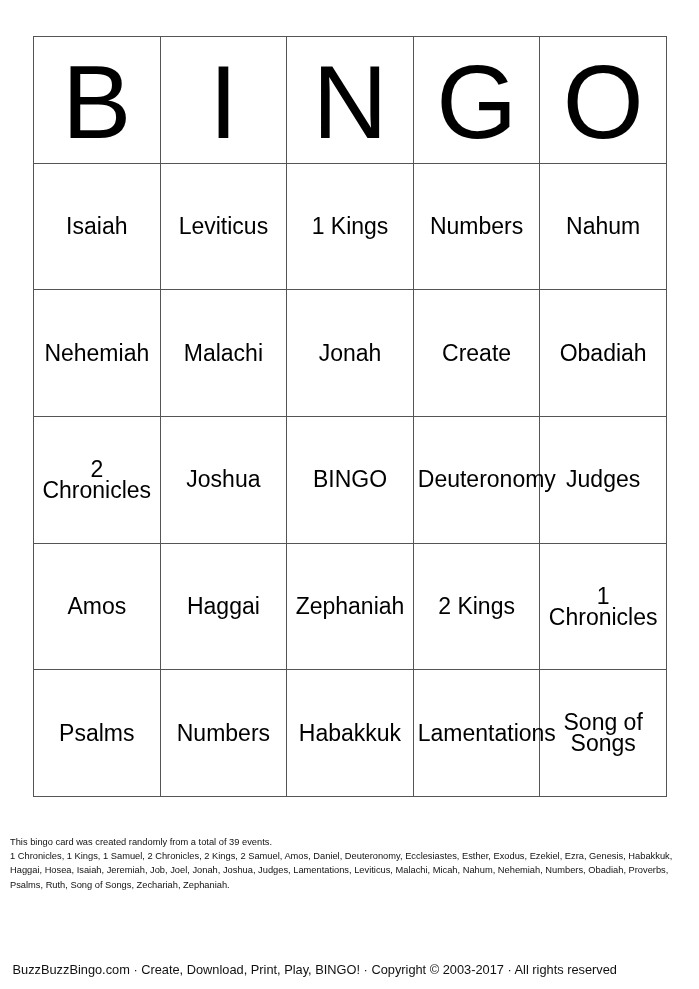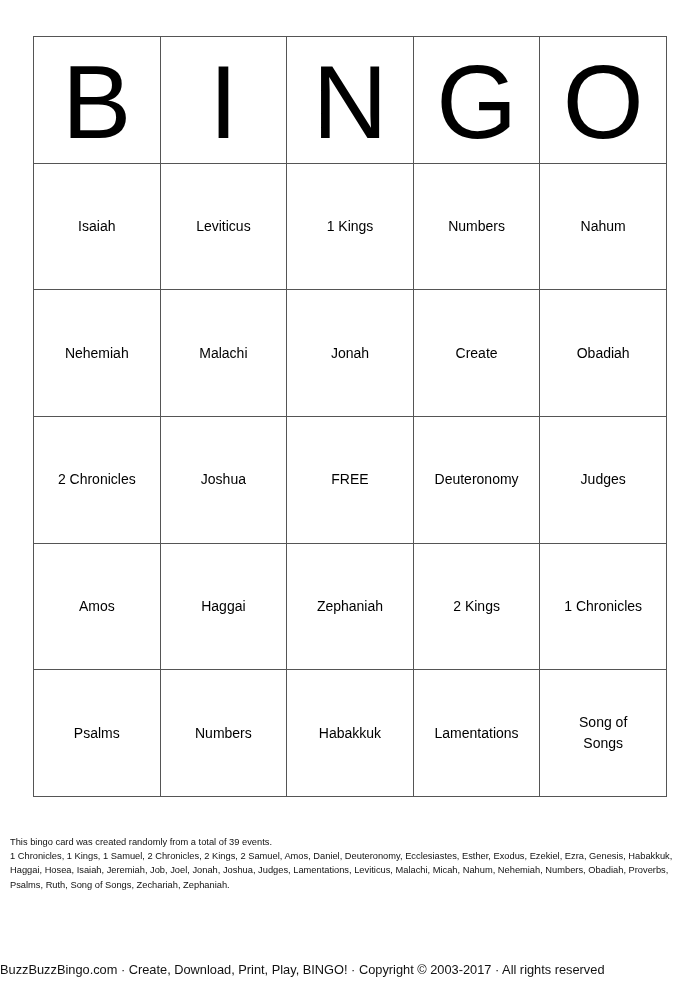--- a/index.html
+++ b/index.html
@@ -25,21 +25,21 @@
       table-layout: fixed;
     }
     .card td {
       border: 1px solid #555;
       text-align: center;
       vertical-align: middle;
       padding: 0 4px;
       width: 126.6px;
       height: 126.7px;
       box-sizing: border-box;
-      font-size: 14px;
+      font-size: 23px;
       line-height: 21px;
     }
     .card td.header {
       font-size: 104px;
       line-height: 104px;
       padding-top: 4px;
     }
     .info {
       position: absolute;
       left: 10px;
@@ -47,21 +47,21 @@
       width: 684px;
       font-size: 9.3px;
       line-height: 14.2px;
       color: #111;
     }
     .footer {
       position: absolute;
       left: 0;
       top: 962px;
       width: 617px;
-      text-align: left;
+      text-align: right;
       font-size: 12.8px;
       color: #111;
     }
   </style>
 </head>
 <body>
 
 <table class="card">
   <tbody>
       <tr>
@@ -81,21 +81,21 @@
   <tr>
     <td>Nehemiah</td>
     <td>Malachi</td>
     <td>Jonah</td>
     <td>Create</td>
     <td>Obadiah</td>
   </tr>
   <tr>
     <td>2 Chronicles</td>
     <td>Joshua</td>
-    <td>FREE</td>
+    <td>BINGO</td>
     <td>Deuteronomy</td>
     <td>Judges</td>
   </tr>
   <tr>
     <td>Amos</td>
     <td>Haggai</td>
     <td>Zephaniah</td>
     <td>2 Kings</td>
     <td>1 Chronicles</td>
   </tr>

